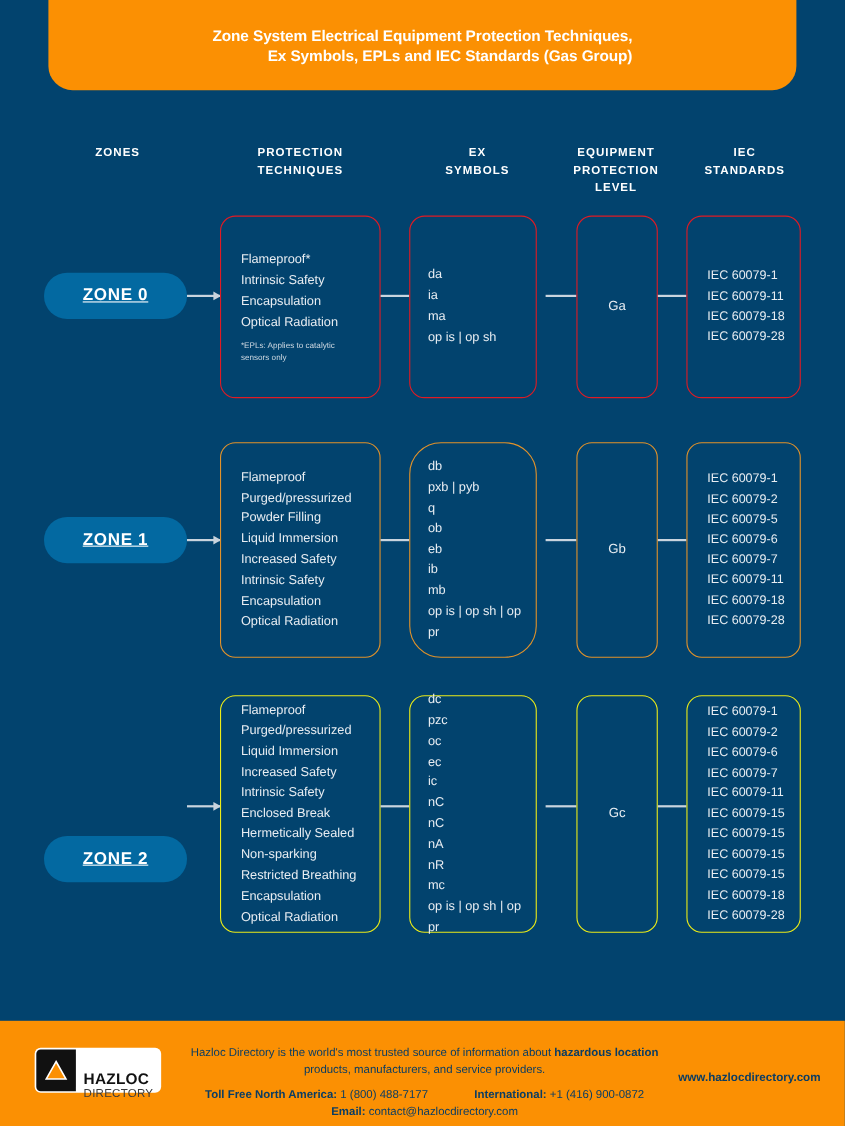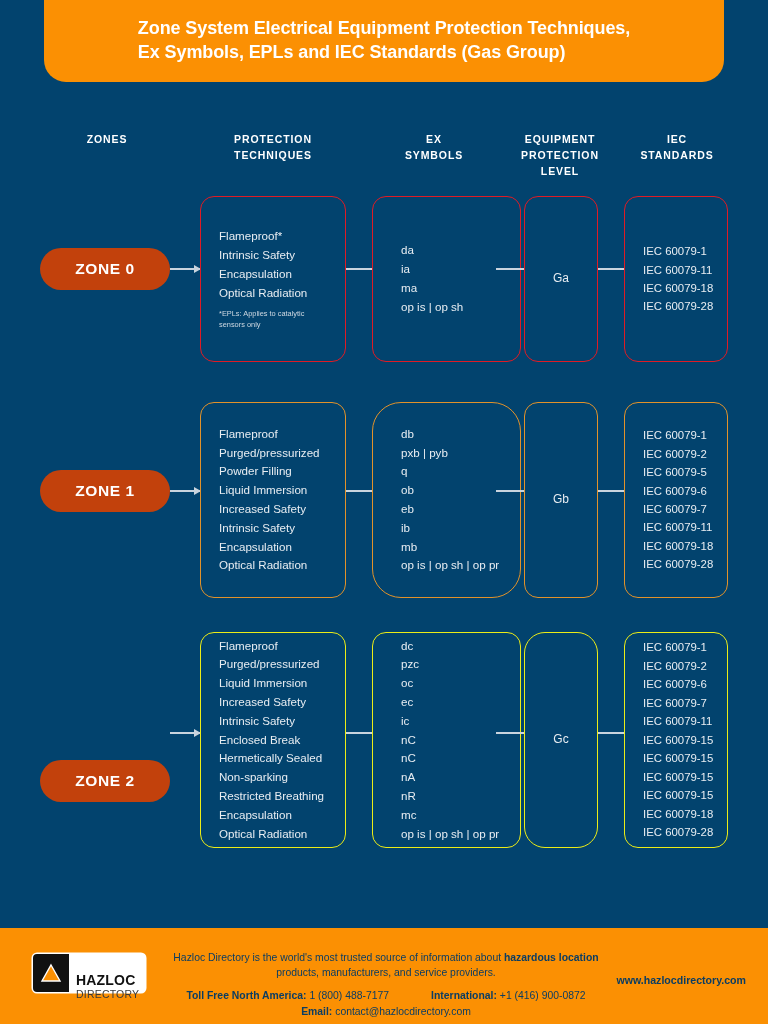--- a/index.html
+++ b/index.html
@@ -23,24 +23,24 @@
     width: 680px;
     height: 82px;
     background: #fb9003;
     border-radius: 0 0 22px 22px;
     display: flex;
     align-items: center;
     justify-content: center;
   }
   .header-title {
     color: #ffffff;
-    font-size: 18px;
+    font-size: 14px;
     font-weight: bold;
     line-height: 1.32;
-    text-align: left;
+    text-align: right;
     letter-spacing: -0.1px;
     padding: 0 18px;
     white-space: pre-line;
   }
 
   
   .col-headers {
     position: absolute;
     left: 0;
     top: 132px;
@@ -72,29 +72,30 @@
   .row-zone0 { top: 196px; height: 166px; }
   .row-zone1 { top: 402px; height: 196px; }
   .row-zone2 { top: 632px; height: 216px; }
 
   
   .zone-badge {
     position: absolute;
     left: 40px;
     width: 130px;
     height: 42px;
-    background: #c2410c;
+    background: #0369a1;
     border-radius: 21px;
     display: flex;
     align-items: center;
     justify-content: center;
     color: #ffffff;
     font-size: 15.5px;
     font-weight: bold;
     letter-spacing: 0.6px;
+    text-decoration: underline;
   }
 
   
   .connector {
     position: absolute;
     height: 1.6px;
     background: #c9d4de;
   }
   .connector::after {
     content: "";
@@ -138,21 +139,21 @@
     display: block;
     margin-top: 7px;
     font-size: 7.4px;
     line-height: 1.45;
     color: #cfd9e2;
     white-space: pre-line;
   }
 
   
   .c-prot { left: 200px; width: 146px; }
-  .c-sym  { left: 372px; width: 149px; padding-left: 12px; }
+  .c-sym  { left: 372px; width: 116px; }
   .c-epl  { left: 524px; width: 74px;  }
   .c-std  { left: 624px; width: 104px; }
 
   
   .z0 { border-color: #e01b24; }
   .z1 { border-color: #e2922a; }
   .z2 { border-color: #ecec17; }
 
   
   .footer {
@@ -374,21 +375,21 @@
 ic
 nC
 nC
 nA
 nR
 mc
 op is | op sh | op pr</div>
   </div>
   <div class="connector plain" style="left:496px; top:100px; width:28px;"></div>
 
-  <div class="box z2 c-epl box-epl" style="top:0; height:216px;border-radius:21px;">
+  <div class="box z2 c-epl box-epl" style="top:0; height:216px;">
     <div class="box-inner">Gc</div>
   </div>
   <div class="connector plain" style="left:598px; top:100px; width:26px;"></div>
 
   <div class="box z2 c-std" style="top:0; height:216px;">
     <div class="box-inner std">IEC 60079-1
 IEC 60079-2
 IEC 60079-6
 IEC 60079-7
 IEC 60079-11

